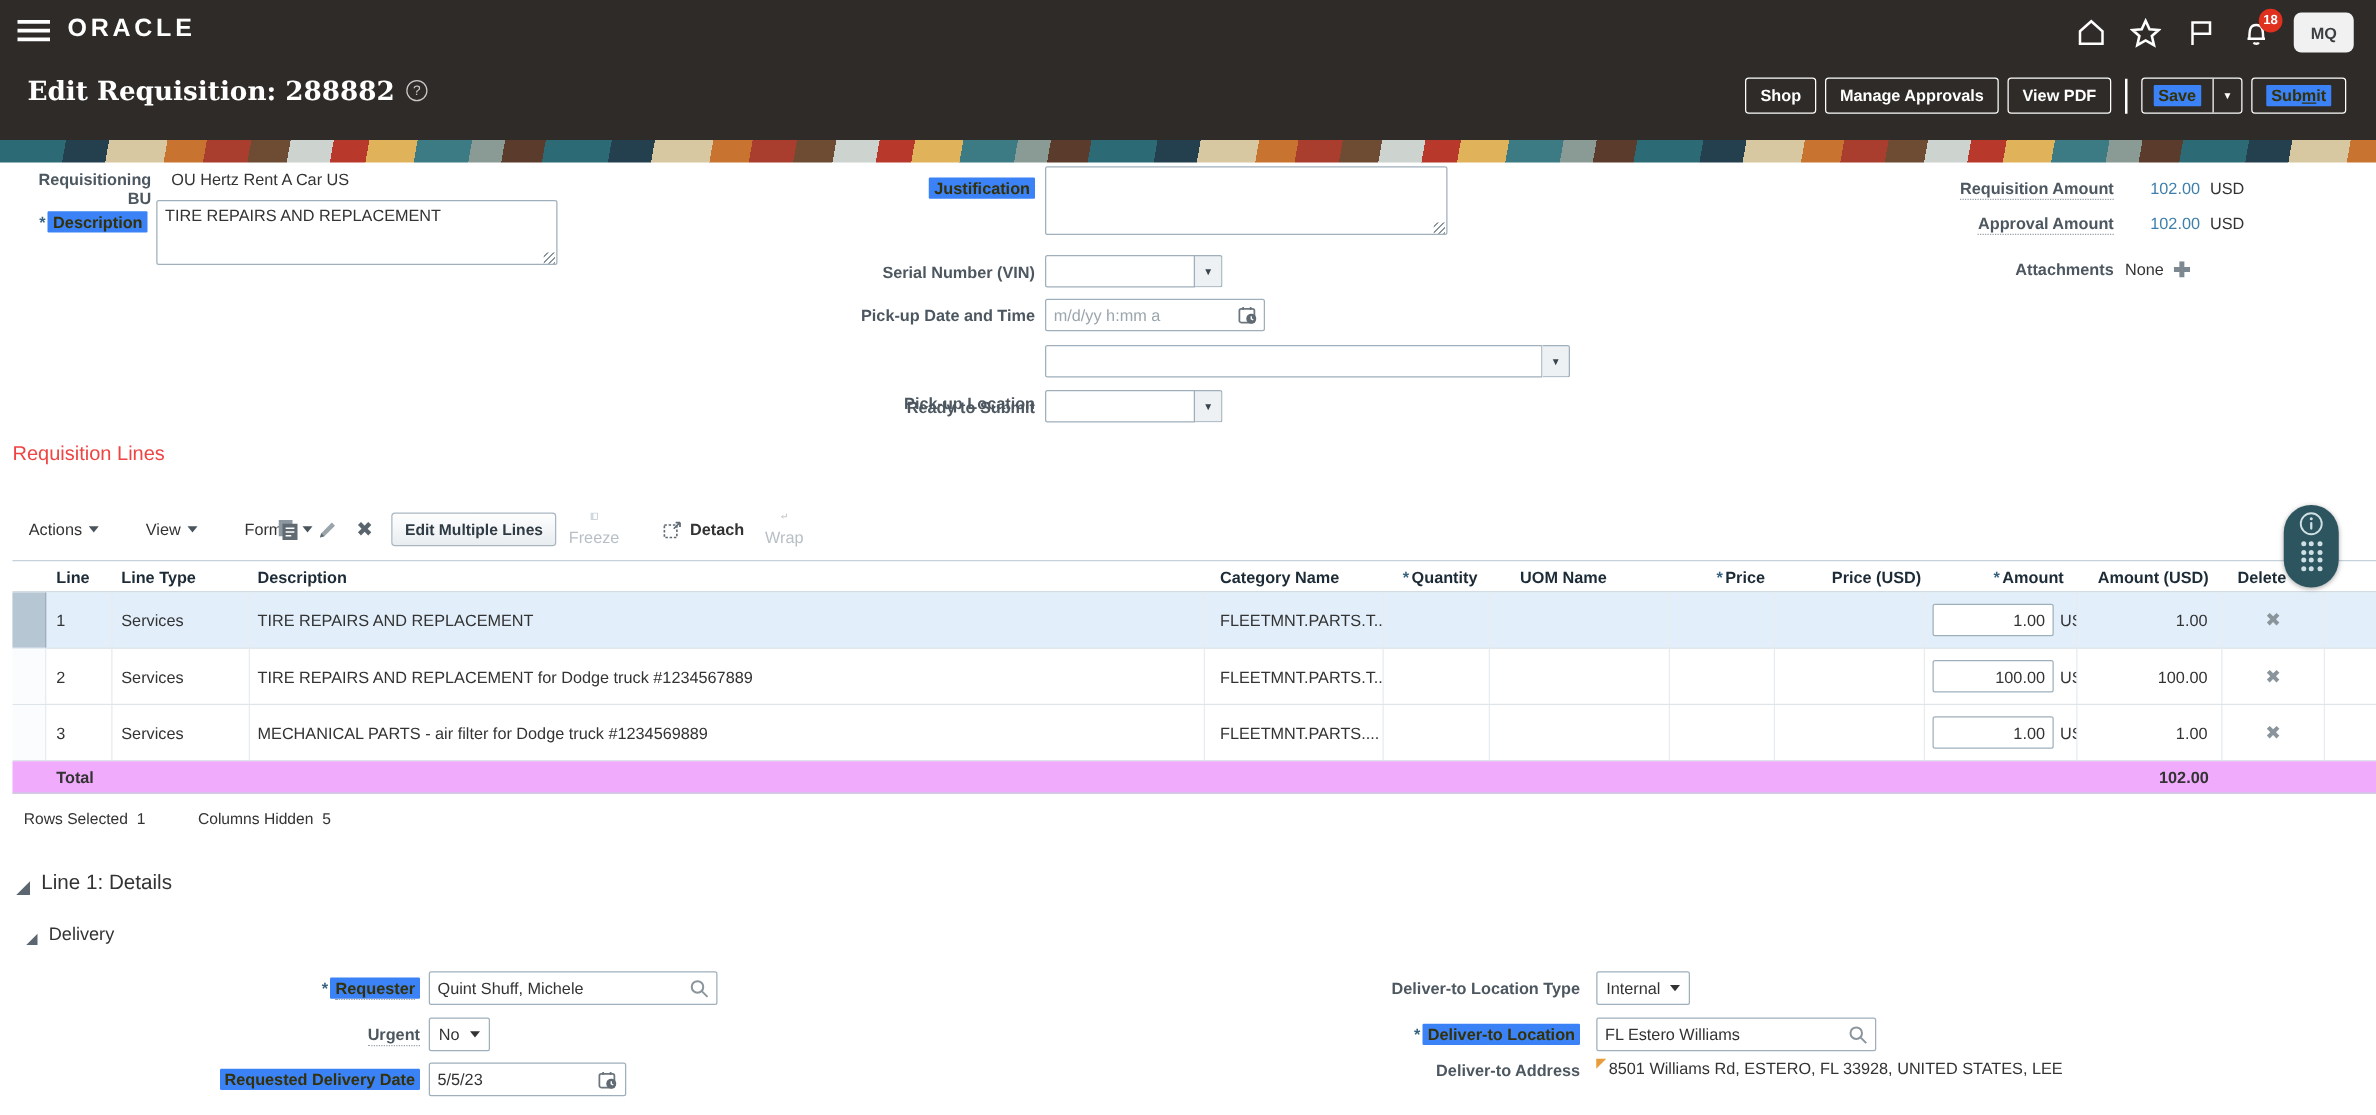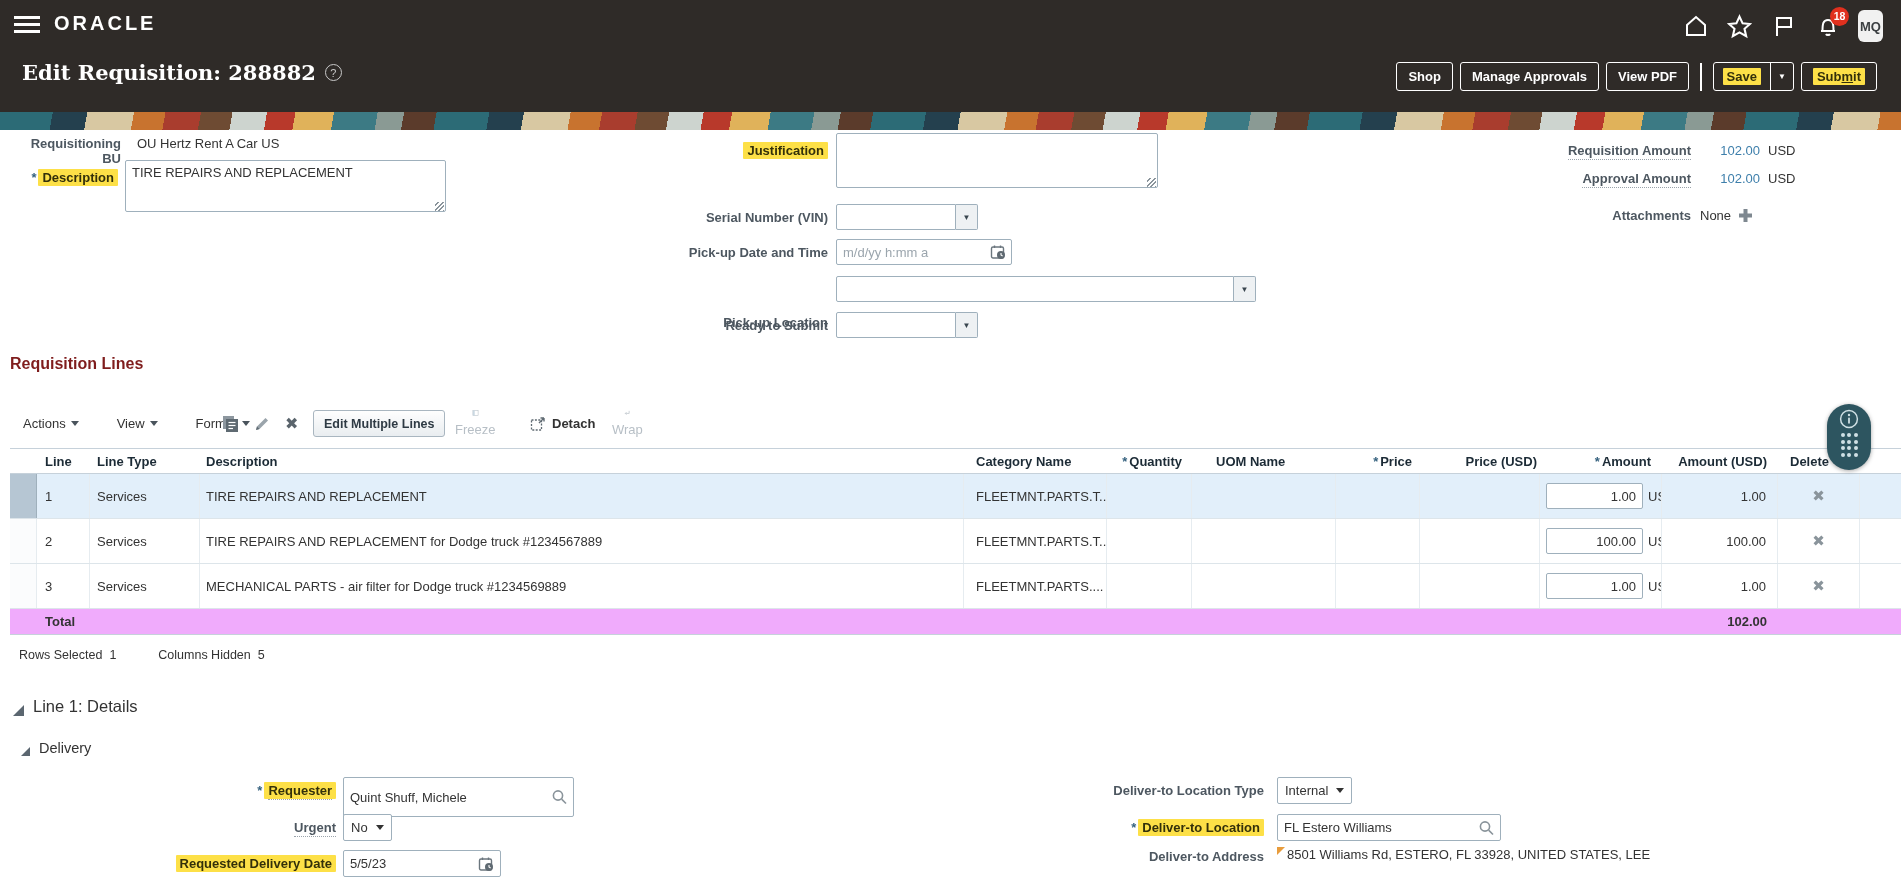--- a/index.html
+++ b/index.html
@@ -7,31 +7,31 @@
   .page { position:relative; width:1901px; height:892px; overflow:hidden; background:#fff; }
 
   
   .hdr { position:absolute; left:0; top:0; width:1901px; height:112px; background:#2f2b28; }
   .burger { position:absolute; left:14px; top:16px; width:26px; height:18px; cursor:pointer; }
   .burger span { display:block; width:26px; height:2.6px; background:#fff; margin-bottom:4.6px; }
   .logo { position:absolute; left:54px; top:12px; color:#fff; font-size:20px; font-weight:600; letter-spacing:3px; }
   .topicons { position:absolute; right:18px; top:10px; display:flex; align-items:center; gap:17px; }
   .ticon { width:27px; height:27px; display:flex; align-items:center; justify-content:center; cursor:pointer; position:relative; }
   .badge { position:absolute; right:-8px; top:-6px; min-width:19px; height:19px; border-radius:10px; background:#e0301e; color:#fff; font-size:10.5px; font-weight:bold; display:flex; align-items:center; justify-content:center; padding:0 3px; }
-  .avatar { width:25px; height:32px; border-radius:6px; background:#f1f1f1; color:#3c4043; font-weight:bold; font-size:13px; display:flex; align-items:center; justify-content:center; cursor:pointer; }
+  .avatar { width:48px; height:32px; border-radius:6px; background:#f1f1f1; color:#3c4043; font-weight:bold; font-size:13px; display:flex; align-items:center; justify-content:center; cursor:pointer; }
   .pgtitle { position:absolute; left:22px; top:60px; display:flex; align-items:center; gap:9px; color:#fff; }
   .pgtitle h1 { font-family:"DejaVu Serif",serif; font-size:21px; font-weight:600; }
   .helpc { width:17px; height:17px; border:1.4px solid #c9c9c9; border-radius:50%; color:#c9c9c9; font-size:11px; display:flex; align-items:center; justify-content:center; }
   .hbtns { position:absolute; right:24px; top:62px; display:flex; align-items:center; gap:7px; }
   .hbtn { border:1.6px solid #fff; border-radius:3px; background:transparent; color:#fff; font-weight:bold; font-size:13px; height:29px; padding:0 11px; display:flex; align-items:center; cursor:pointer; white-space:nowrap; }
   .vsep { width:1.5px; height:28px; background:#fff; margin:0 4px; }
   .split { display:flex; border:1.6px solid #fff; border-radius:3px; height:29px; }
   .split .sl { padding:0 9px; display:flex; align-items:center; cursor:pointer; }
   .split .sr { width:23px; border-left:1.6px solid #fff; display:flex; align-items:center; justify-content:center; color:#fff; font-size:8px; cursor:pointer; }
-  .hl { background:#fde047; color:#33300a; padding:1px 4px; border-radius:1px; }
+  .hl { background:#3b82f6; color:#33300a; padding:1px 4px; border-radius:1px; }
   .hbtn .hl, .split .hl { font-weight:bold; }
   .ukey { text-decoration:underline; }
 
   
   .strip { position:absolute; left:0; top:112px; width:1901px; height:18px;
     background:repeating-linear-gradient(100deg,
       #2c6b76 0 52px, #24404e 52px 86px, #d8c8a2 86px 132px, #c8732f 132px 163px,
       #a93d2e 163px 198px, #6e4b33 198px 229px, #cdd4cf 229px 263px, #b8392b 263px 291px,
       #e0b25a 291px 329px, #3c7a84 329px 372px, #8a9a94 372px 398px, #5b3b2b 398px 430px); }
 
@@ -47,21 +47,21 @@
   .tarea { position:absolute; border:1px solid #9fb0bc; border-radius:2px; background:#fff; font-family:inherit; font-size:13px; color:#333; padding:4px 6px; resize:none; }
   .rgrip { position:absolute; width:9px; height:9px; background:repeating-linear-gradient(135deg, transparent 0 2px, #8a949b 2px 3.2px); }
   .combo { position:absolute; display:flex; }
   .combo .inp { border-radius:2px 0 0 2px; }
   .cbtn { width:22px; height:26px; background:#eef1f3; border:1px solid #9fb0bc; border-left:none; border-radius:0 2px 2px 0; display:flex; align-items:center; justify-content:center; font-size:8px; color:#39454e; cursor:pointer; }
   .iconin { position:absolute; top:50%; transform:translateY(-50%); display:flex; }
   .selbox { position:absolute; height:27px; border:1px solid #9fb0bc; border-radius:2px; background:#fff; display:flex; align-items:center; padding:0 7px; gap:8px; cursor:pointer; }
   .selcar { width:0; height:0; border-left:4px solid transparent; border-right:4px solid transparent; border-top:5px solid #333; }
 
   
-  .sect { position:absolute; color:#7f1d1d;font-weight:bold; }
+  .sect { position:absolute; color:#ef4444; }
   .tbar { position:absolute; top:410px; height:27px; display:flex; align-items:center; }
   .menu { display:flex; align-items:center; gap:5px; color:#333; cursor:pointer; }
   .mcar { width:0; height:0; border-left:4px solid transparent; border-right:4px solid transparent; border-top:5px solid #4a545c; }
   .tico { display:flex; align-items:center; cursor:pointer; }
   .embtn { position:absolute; left:313px; top:410px; height:27px; padding:0 10px; border:1px solid #a9b6c0; border-radius:3px; background:linear-gradient(#fefefe,#e9edf0); font-weight:bold; font-size:12.5px; color:#2e3a44; display:flex; align-items:center; cursor:pointer; }
   .tact { position:absolute; top:410px; height:27px; display:flex; align-items:center; gap:6px; font-size:13px; cursor:pointer; }
   .dis { color:#b7bfc6;flex-direction:column; }
 
   .grid { position:absolute; left:10px; top:448px; width:1891px; }
   .trow { display:grid; grid-template-columns:27px 53px 110px 764px 143px 85px 144px 84px 120px 122px 116px 82px 1fr; align-items:center; }
@@ -392,21 +392,21 @@
     <span class="tri"></span>
     <span>Line 1: Details</span>
   </div>
   <div class="secthdr" style="left:21px;top:740px;font-size:14.5px;">
     <span class="tri sm"></span>
     <span>Delivery</span>
   </div>
 
   <div class="lbl tr" style="left:56px;top:783px;width:280px;"><span class="ast">*</span><span class="hl"><span class="dotted">Requester</span></span></div>
   <div style="position:absolute;left:343px;top:777px;">
-    <input class="inp" style="width: 231px; height: 40px;" value="Quint Shuff, Michele">
+    <input class="inp" style="width: 231px; height: 27px;" value="Quint Shuff, Michele">
     <span class="iconin mag" style="right:7px;">
       <svg width="15" height="15" viewBox="0 0 15 15" fill="none" stroke="#8a949b" stroke-width="1.6">
           <circle cx="6" cy="6" r="4.6"></circle>
           <line x1="9.6" y1="9.6" x2="14" y2="14"></line>
         </svg>
     </span>
   </div>
 
   <div class="lbl tr" style="left:56px;top:820px;width:280px;"><span class="dotted">Urgent</span></div>
   <div class="selbox" style="left:343px;top:814px;">

